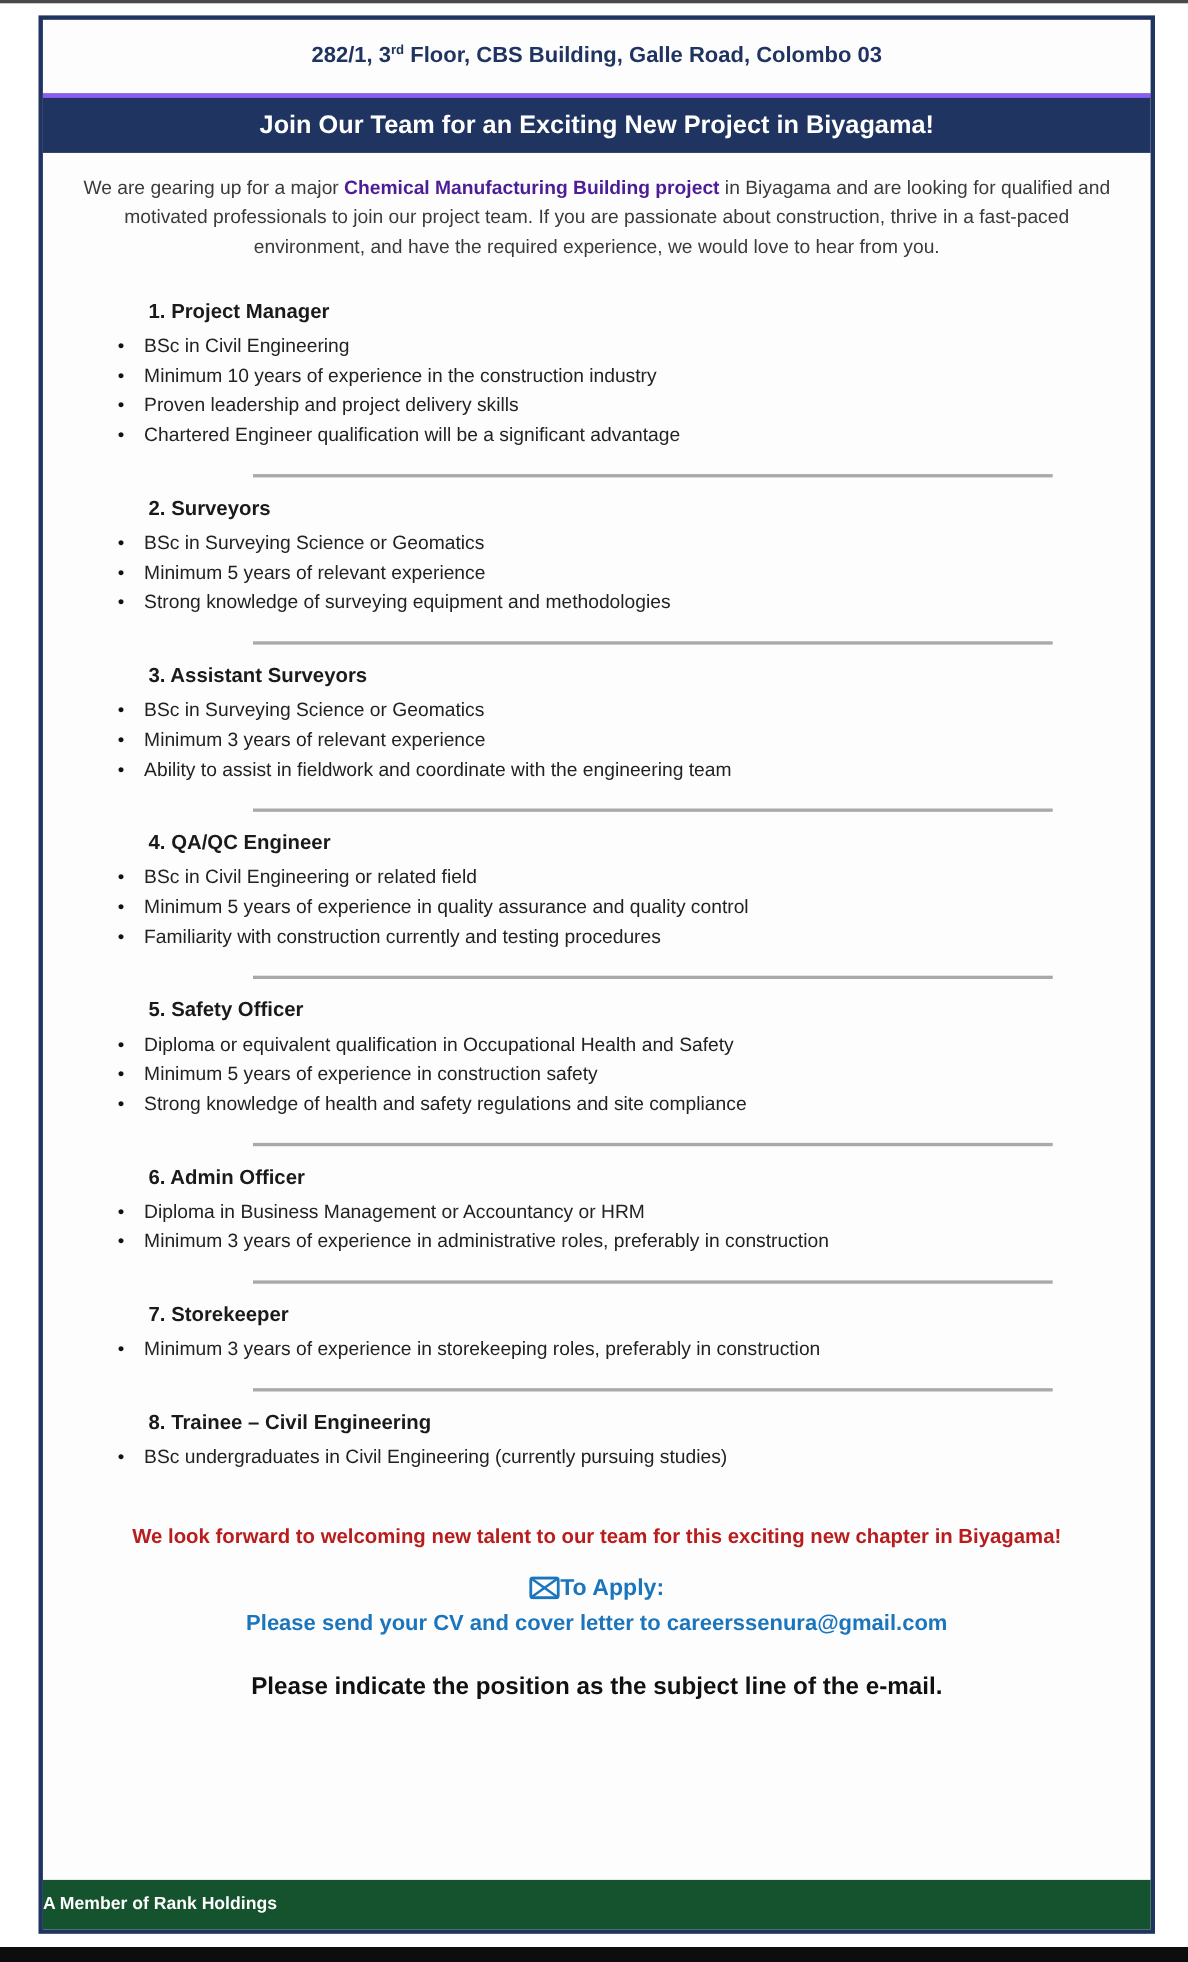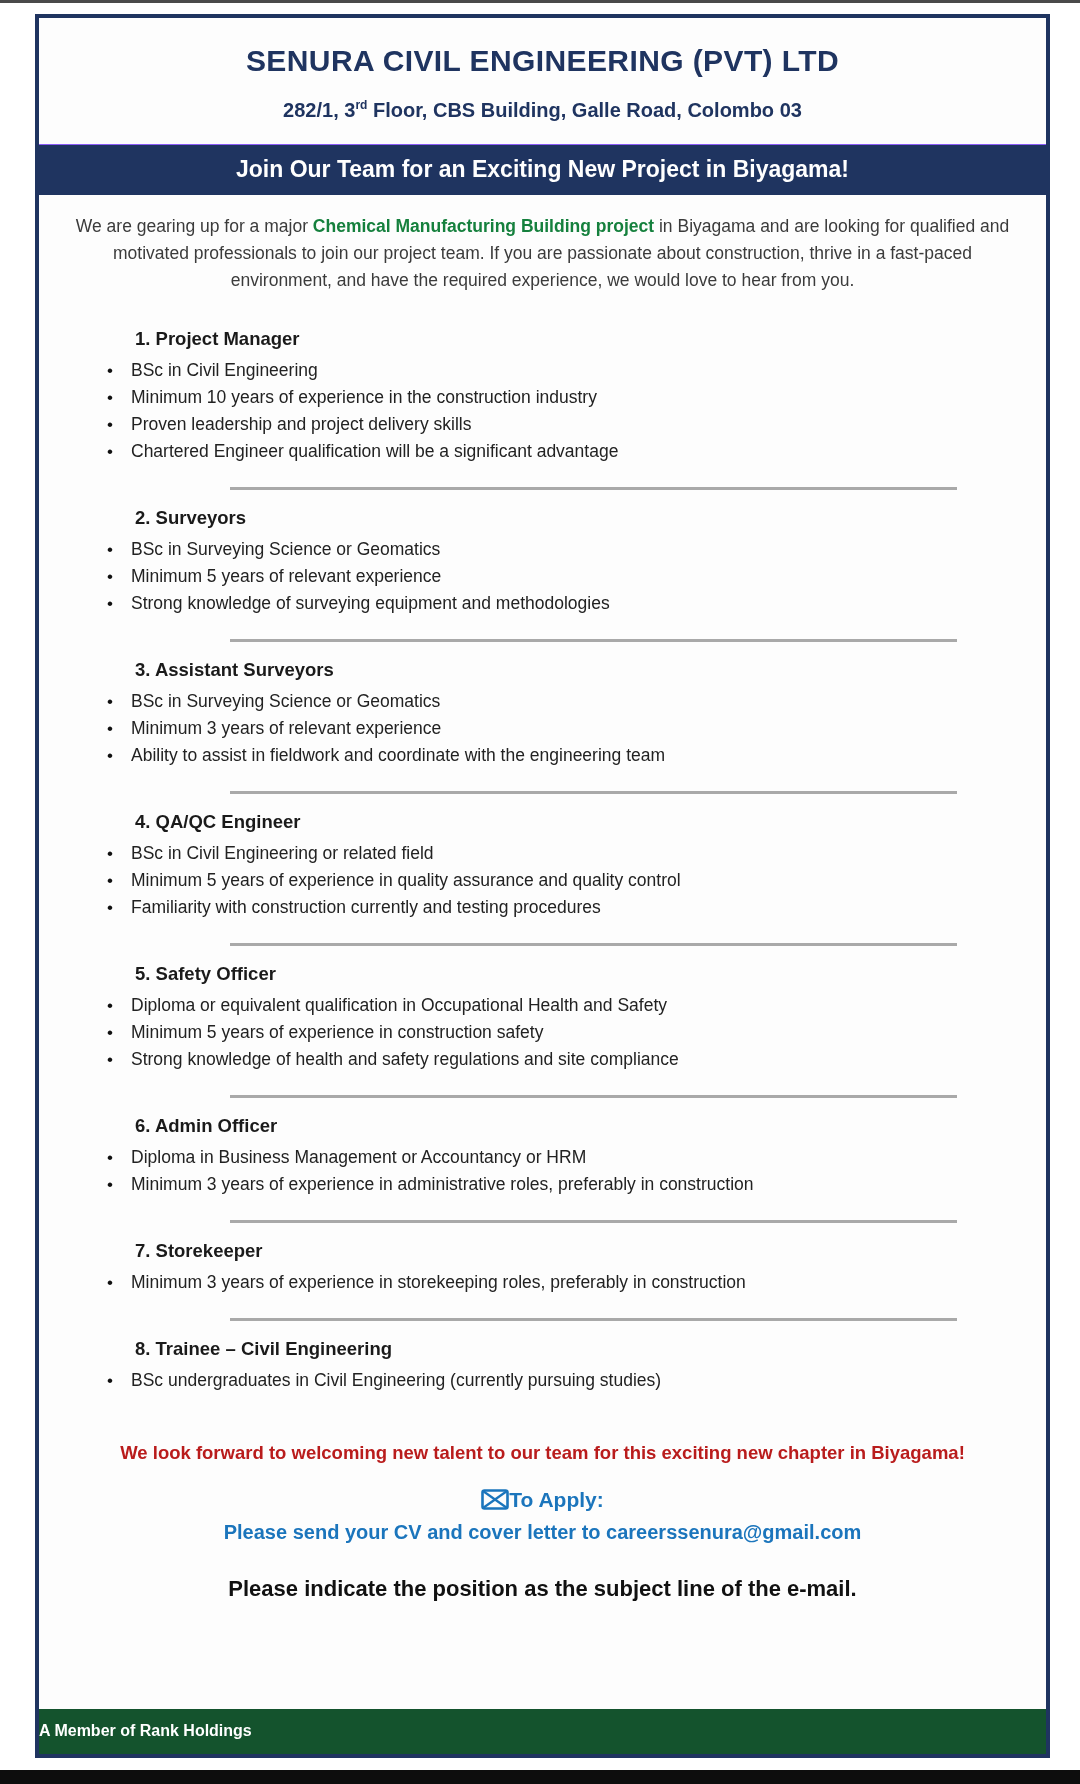--- a/index.html
+++ b/index.html
@@ -39,31 +39,31 @@
     color:#1f3460;
   }
   .address sup { font-size:12px; }
   .banner {
     margin-top:22px;
     background:#1f3460;
     color:#ffffff;
     text-align:center;
     font-size:23px; font-weight:700;
     padding:11px 0 12px 0;
-    border-top:1px solid #8b5cf6;
+    border-top:4px solid #8b5cf6;
   }
   .intro {
     margin:18px auto 0 auto;
     width:940px;
     text-align:center;
     font-size:17.5px;
     line-height:27px;
     color:#3b3b3b;
   }
-  .intro b { color:#15803d; }
+  .intro b { color:#4c1d95; }
   .positions { margin-top:34px; }
   .pos-title {
     margin-left:96px;
     font-size:18.5px; font-weight:700;
     color:#1a1a1a;
     margin-bottom:7px;
   }
   .pos-reqs {
     list-style:none;
     margin-left:66px;
@@ -120,21 +120,20 @@
     padding:13px 0 14px 0;
   }
 </style>
 </head>
 <body>
 
 <div class="top-edge"></div>
 
 <div class="doc">
 
-  <h1 class="company-name">SENURA CIVIL ENGINEERING (PVT) LTD</h1>
 
   <div class="address"><span>282/1, 3</span><sup>rd</sup><span> Floor, CBS Building, Galle Road, Colombo 03</span></div>
 
   <div class="banner">
     <span>Join Our Team for an Exciting New Project in Biyagama!</span>
   </div>
 
   <p class="intro"><span>We are gearing up for a major </span><b>Chemical Manufacturing Building project</b><span> in Biyagama and are looking for qualified and motivated professionals to join our project team. If you are passionate about construction, thrive in a fast-paced environment, and have the required experience, we would love to hear from you.</span></p>
 
   <div class="positions" id="positions">

